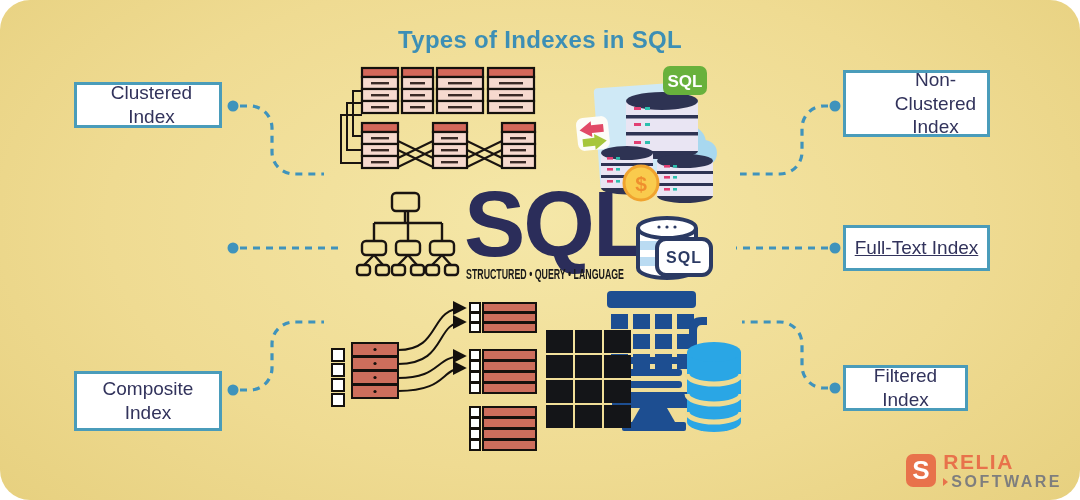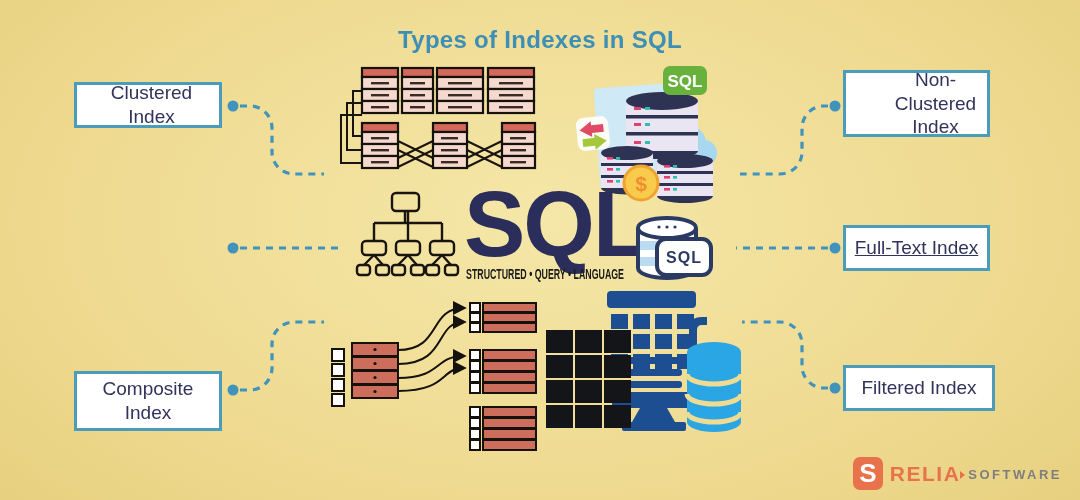--- a/index.html
+++ b/index.html
@@ -2,20 +2,21 @@
 <html><head>
 <meta charset="utf-8">
 <style>
   html,body{margin:0;padding:0;}
   .canvas{
     position:relative;
     width:1080px;height:500px;
     overflow:hidden;
     font-family:"Liberation Sans", sans-serif;
     background:radial-gradient(ellipse 900px 520px at 50% 44%, #f5e7a8 0%, #efdb92 48%, #e2ca74 100%);
+    border-radius:30px;
   }
   .page-title{
     position:absolute;top:26px;left:0;width:100%;
     text-align:center;
     font-size:24px;font-weight:bold;
     color:#3d8fb5;letter-spacing:.3px;
   }
   .label-box{
     position:absolute;
     background:#ffffff;
@@ -25,31 +26,31 @@
     display:flex;align-items:center;justify-content:center;
     text-align:center;
     box-sizing:border-box;
     padding:2px 6px;
   }
   .box-clustered{left:74px;top:82px;width:148px;height:46px;padding-left:13px;}
   .box-unique{left:74px;top:225px;width:148px;height:46px;}
   .box-composite{left:74px;top:371px;width:148px;height:60px;}
   .box-nonclustered{left:843px;top:70px;width:147px;height:67px;padding-left:44px;}
   .box-fulltext{left:843px;top:225px;width:147px;height:46px;text-decoration:underline;}
-  .box-filtered{left:843px;top:365px;width:152px;height:46px;}
+  .box-filtered{left:843px;top:365px;width:125px;height:46px;}
   .art{position:absolute;left:0;top:0;}
   .logo{
     position:absolute;right:18px;bottom:10px;
     display:flex;align-items:center;gap:7px;
   }
-  .logo-text{display:flex;flex-direction:row;line-height:1;}
+  .logo-text{display:flex;flex-direction:column;line-height:1;}
   .logo-brand{font-size:21px;font-weight:bold;color:#e8724b;letter-spacing:1.5px;}
   .logo-sub-row{display:flex;align-items:center;gap:3px;margin-top:2px;}
   .logo-tri{width:0;height:0;border-left:5px solid #e8724b;border-top:4px solid transparent;border-bottom:4px solid transparent;}
-  .logo-sub{font-size:13px;color:#7e7e7e;letter-spacing:2.5px;font-weight:bold;}
+  .logo-sub{font-size:16px;color:#7e7e7e;letter-spacing:2.5px;font-weight:bold;}
 </style>
 </head>
 <body>
 
 <div class="canvas">
 
   <div class="page-title">Types of Indexes in SQL</div>
 
   <div class="label-box box-clustered">Clustered Index</div>
   <div class="label-box box-composite">Composite Index</div>

